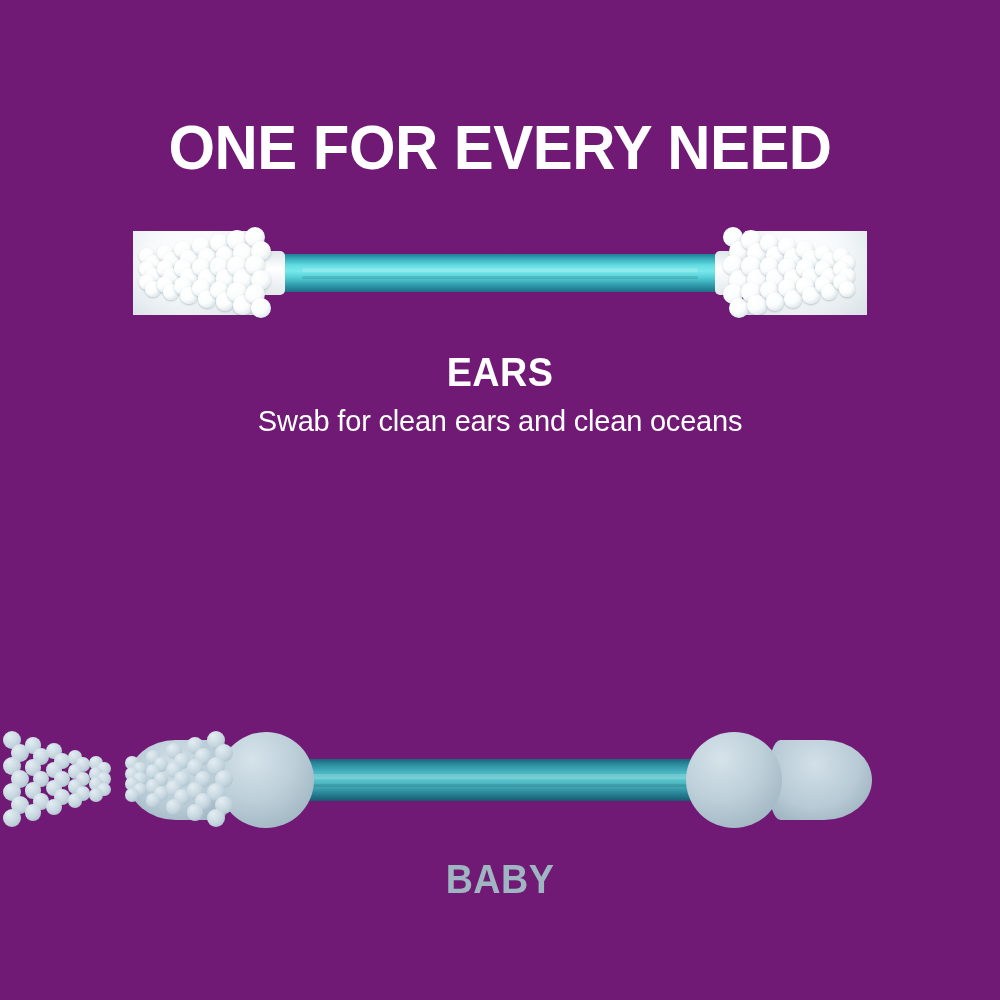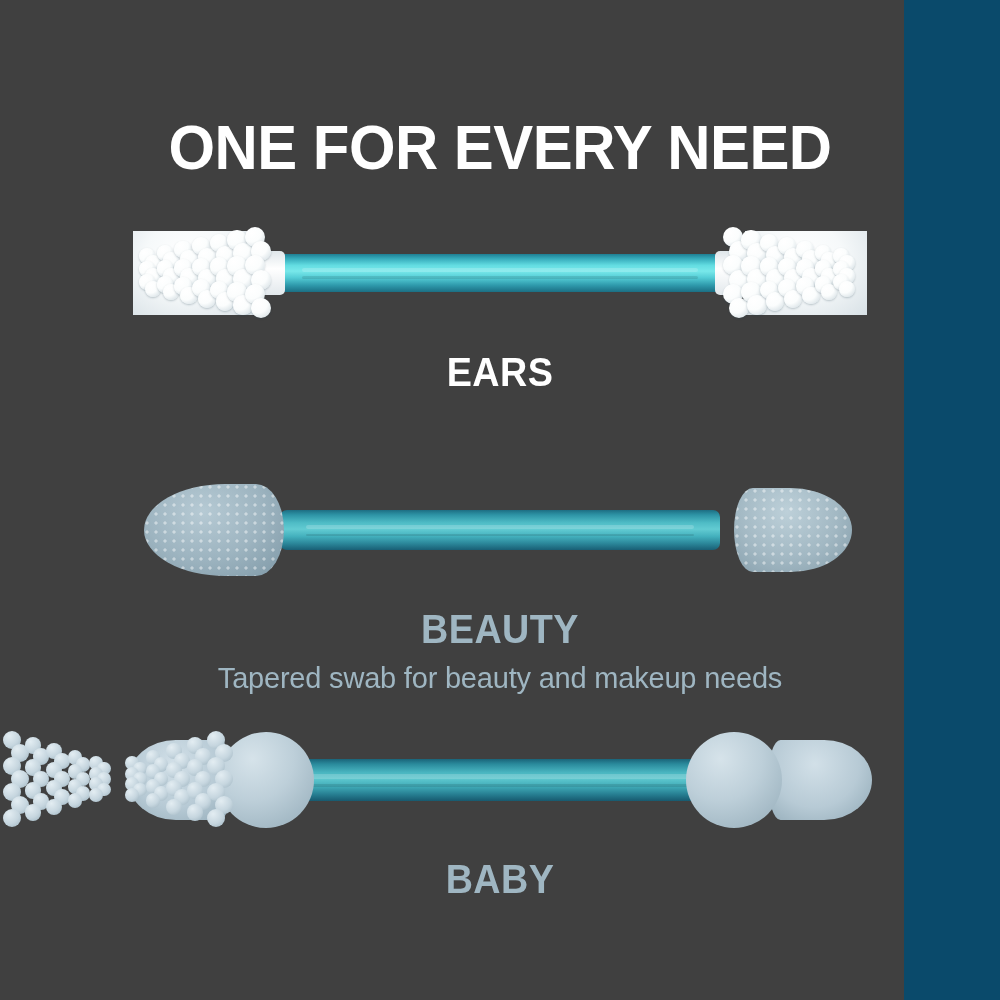--- a/index.html
+++ b/index.html
@@ -2,21 +2,21 @@
 <html><head>
 <meta charset="utf-8">
 <style>
   html,body{margin:0;padding:0;}
   body{
     width:1000px;height:1000px;overflow:hidden;
     background:#0a4a6b;
     font-family:"Liberation Sans", sans-serif;
     -webkit-font-smoothing:antialiased;
   }
-  .poster{position:relative;width:904px;height:1000px;background:#404040;}
+  .poster{position:relative;width:1000px;height:1000px;background:#701a75;}
 
   
   .title{
     position:absolute;top:74px;left:0;width:1000px;
     text-align:center;color:#ffffff;
     font-size:63px;line-height:62px;
     font-weight:700;letter-spacing:-0.5px;
     transform:scaleX(0.95);transform-origin:50% 50%;
   }
 
@@ -244,42 +244,23 @@
             <span class="nub" style="width: 16.15px; height: 16.15px; left: 119.925px; top: 28.2219px;"></span>
             <span class="nub" style="width: 16.15px; height: 16.15px; left: 113.925px; top: 34.6906px;"></span>
             <span class="nub" style="width: 16.15px; height: 16.15px; left: 119.925px; top: 41.1594px;"></span>
             <span class="nub" style="width: 16.15px; height: 16.15px; left: 113.925px; top: 47.6281px;"></span>
             <span class="nub" style="width: 16.15px; height: 16.15px; left: 119.925px; top: 54.0969px;"></span>
           </div>
       </div>
 
     </div>
     <div class="label">EARS</div>
+    <div class="desc">Swab for clean ears and clean oceans</div>
   </div>
 
-  <div class="section sec-beauty tone-muted">
-    <div class="product">
-
-      <div class="stick stick-beauty">
-        <div class="groove"></div>
-        <div class="groove2"></div>
-      </div>
-
-      <div class="left">
-        <div class="tip-beauty-point" style="left:144px;"></div>
-      </div>
-
-      <div class="right">
-        <div class="tip-beauty-paddle" style="right:148px;"></div>
-      </div>
-
-    </div>
-    <div class="label">BEAUTY</div>
-    <div class="desc">Tapered swab for beauty and makeup needs</div>
-  </div>
 
   <div class="section sec-baby tone-muted">
     <div class="product">
 
       <div class="stick stick-baby">
         <div class="groove"></div>
         <div class="groove2"></div>
       </div>
 
       <div class="left">

